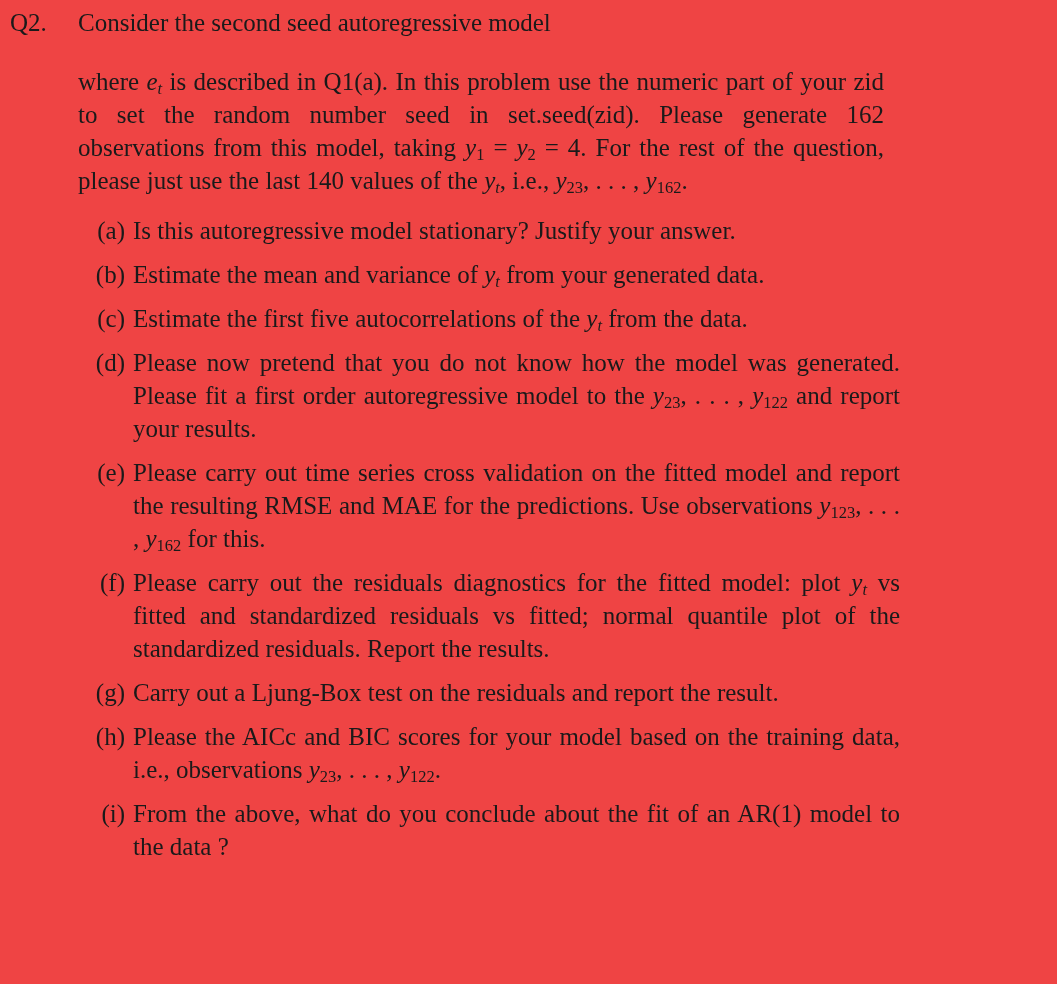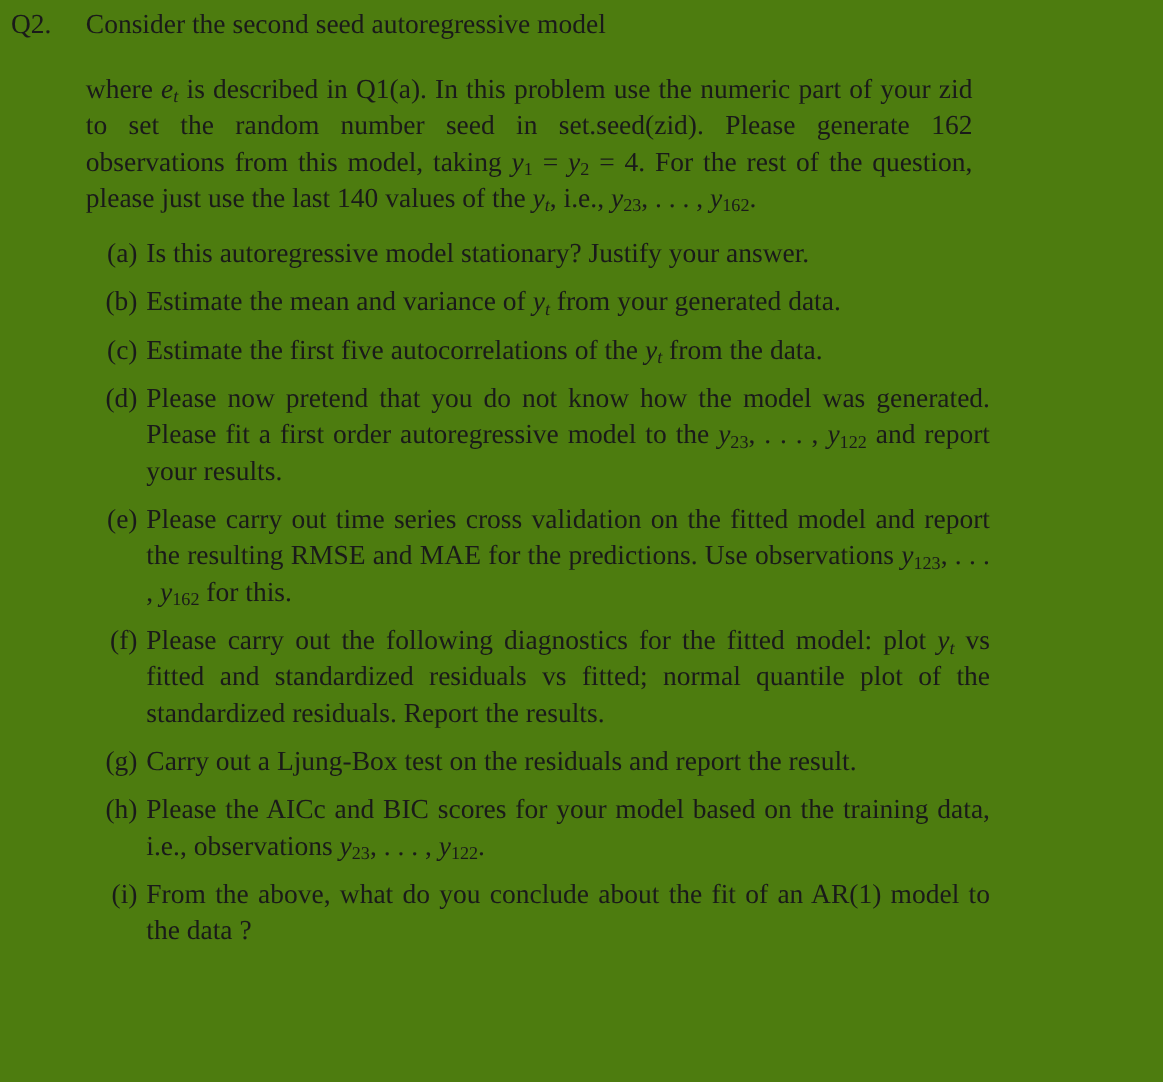--- a/index.html
+++ b/index.html
@@ -1,20 +1,20 @@
 <!DOCTYPE html>
 <html><head>
 <meta charset="utf-8">
 <style>
   html, body { margin: 0; padding: 0; background: #ffffff; }
   .page {
     width: 1057px;
     height: 984px;
     box-sizing: border-box;
-    background: #4d7c0f;
+    background: #ef4444;
     color: #1a1a1a;
     font-family: "Liberation Serif", "DejaVu Serif", serif;
     font-size: 25px;
     padding: 6px 157px 0 10px;
     overflow: hidden;
   }
   .q-header { display: flex; line-height: 33px; }
   .q-label { width: 68px; flex-shrink: 0; }
   .q-title { flex: 1; }
   .equation {
@@ -65,21 +65,21 @@
     <div class="item">
       <span class="item-label">(d)</span>
       <span class="item-text"><span>Please now pretend that you do not know how the model was generated. Please fit a first order autoregressive model to the </span><span class="it">y</span><sub>23</sub><span>, . . . , </span><span class="it">y</span><sub>122</sub><span> and report your results.</span></span>
     </div>
     <div class="item">
       <span class="item-label">(e)</span>
       <span class="item-text"><span>Please carry out time series cross validation on the fitted model and report the resulting RMSE and MAE for the predictions. Use observations </span><span class="it">y</span><sub>123</sub><span>, . . . , </span><span class="it">y</span><sub>162</sub><span> for this.</span></span>
     </div>
     <div class="item">
       <span class="item-label">(f)</span>
-      <span class="item-text"><span>Please carry out the following diagnostics for the fitted model: plot </span><span class="it">y</span><sub class="it">t</sub><span> vs fitted and standardized residuals vs fitted; normal quantile plot of the standardized residuals. Report the results.</span></span>
+      <span class="item-text"><span>Please carry out the residuals diagnostics for the fitted model: plot </span><span class="it">y</span><sub class="it">t</sub><span> vs fitted and standardized residuals vs fitted; normal quantile plot of the standardized residuals. Report the results.</span></span>
     </div>
     <div class="item">
       <span class="item-label">(g)</span>
       <span class="item-text"><span>Carry out a Ljung-Box test on the residuals and report the result.</span></span>
     </div>
     <div class="item">
       <span class="item-label">(h)</span>
       <span class="item-text"><span>Please the AICc and BIC scores for your model based on the training data, i.e., observations </span><span class="it">y</span><sub>23</sub><span>, . . . , </span><span class="it">y</span><sub>122</sub><span>.</span></span>
     </div>
     <div class="item">

